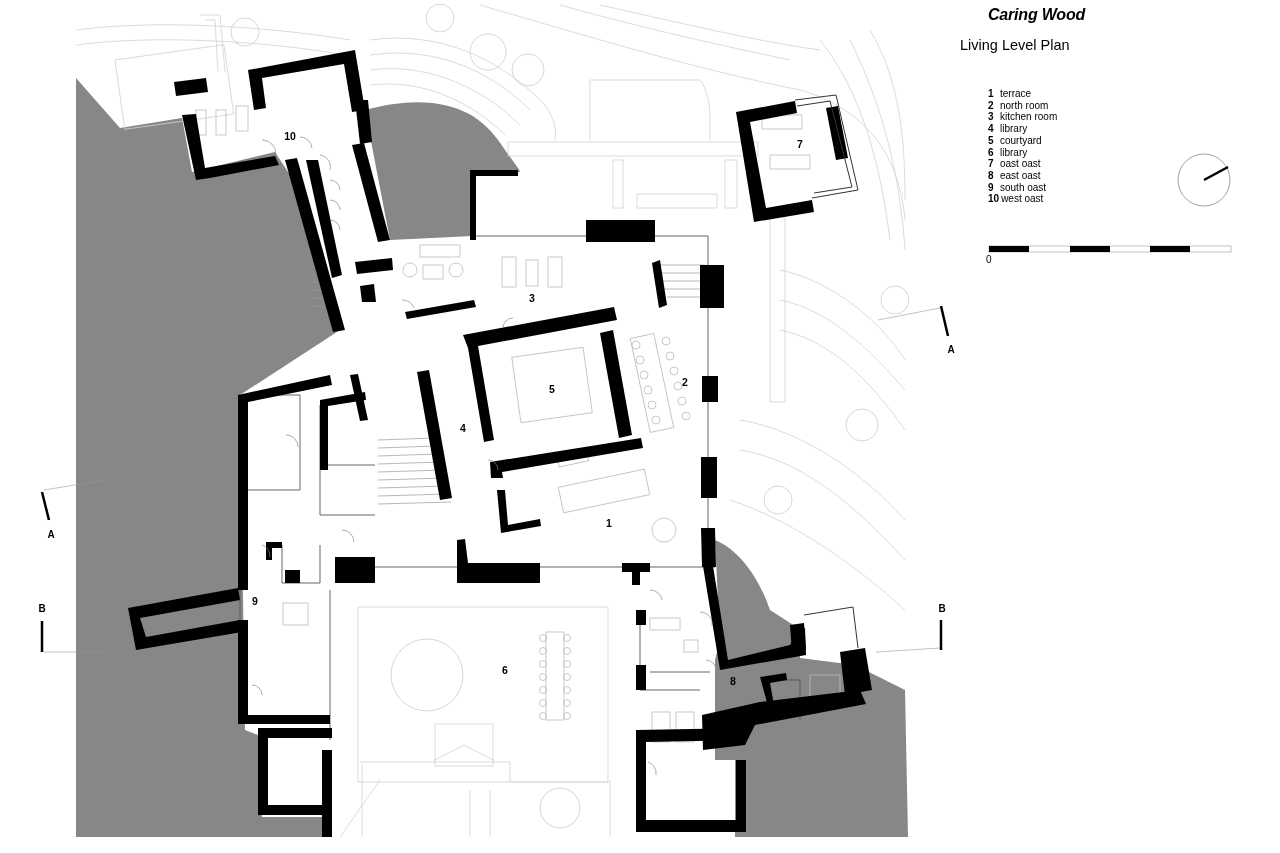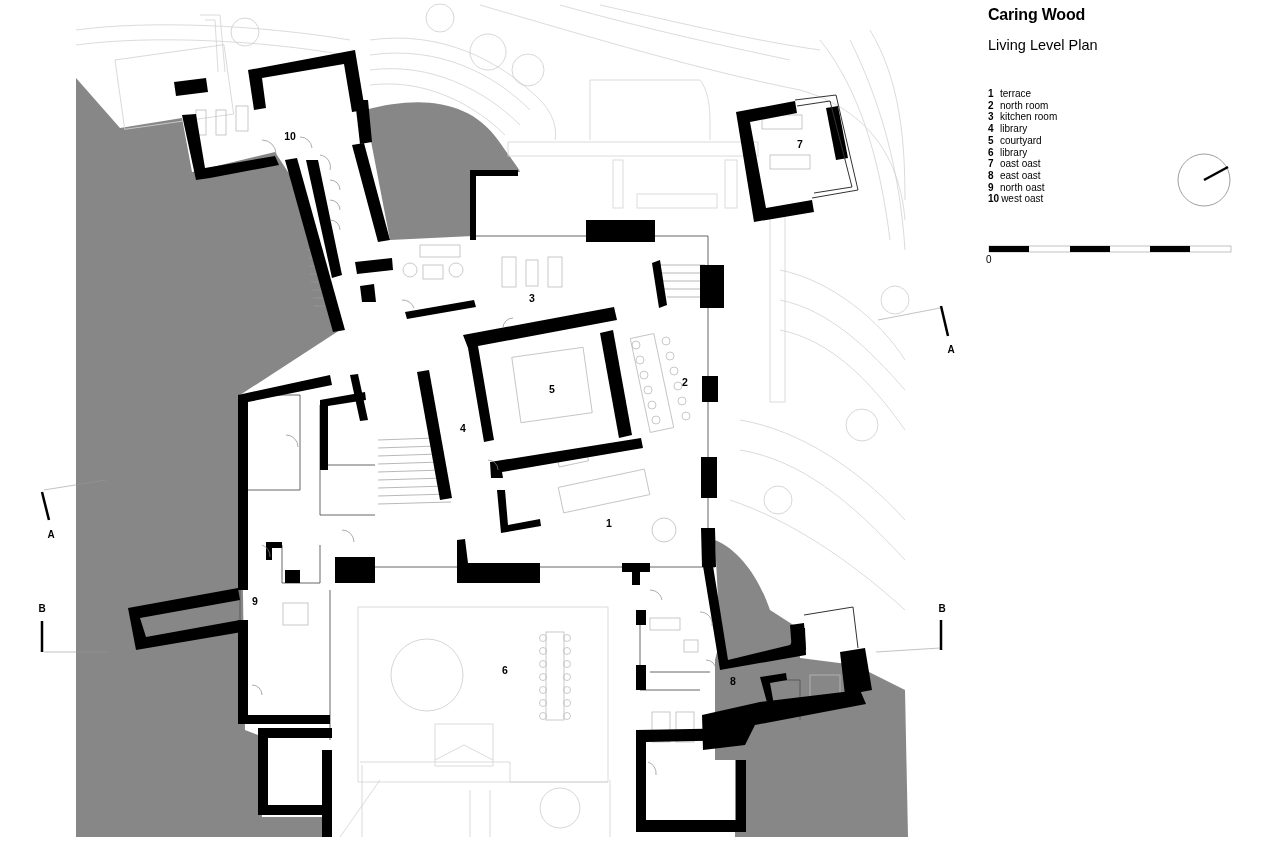--- a/index.html
+++ b/index.html
@@ -1,19 +1,19 @@
 <!DOCTYPE html>
 <html><head>
 <meta charset="utf-8">
 <style>
   html, body { margin:0; padding:0; background:#ffffff; }
   body { width:1280px; height:853px; position:relative; overflow:hidden; font-family:"Liberation Sans", sans-serif; color:#000; }
   #plan { position:absolute; left:0; top:0; width:1280px; height:853px; }
-  .title { position:absolute; left:988px; top:6px; font-size:16px; font-weight:bold; letter-spacing:-0.2px; }
-  .subtitle { position:absolute; left:988px; top:37px; font-size:14.5px; }
+  .title { position:absolute; left:988px; top:6px; font-size:16px; font-weight:bold; letter-spacing:-0.2px;font-style:italic; }
+  .subtitle { position:absolute; left:960px; top:37px; font-size:14.5px; }
   .legend { position:absolute; left:988px; top:88px; font-size:10px; line-height:11.7px; }
   .legend-row { display:flex; white-space:nowrap; }
   .legend-num { font-weight:bold; width:12px; display:inline-block; }
   .scale-label { position:absolute; font-size:10px; top:254px; }
   .room-label { font-family:"Liberation Sans", sans-serif; font-weight:bold; font-size:10.5px; }
   .sec-label { font-family:"Liberation Sans", sans-serif; font-weight:bold; font-size:10px; }
 </style>
 </head>
 <body>
 
@@ -312,21 +312,21 @@
   <div class="legend-row">
       <span class="legend-num">7</span>
       <span>oast oast</span>
     </div>
   <div class="legend-row">
       <span class="legend-num">8</span>
       <span>east oast</span>
     </div>
   <div class="legend-row">
       <span class="legend-num">9</span>
-      <span>north oast</span>
+      <span>south oast</span>
     </div>
   <div class="legend-row">
       <span class="legend-num" style="width:auto;margin-right:2px">10</span>
       <span>west oast</span>
     </div>
 </div>
 
 <div class="scale-label" style="left:986px">0</div>
 <div class="scale-label" style="left:1289px">15m</div>
 

